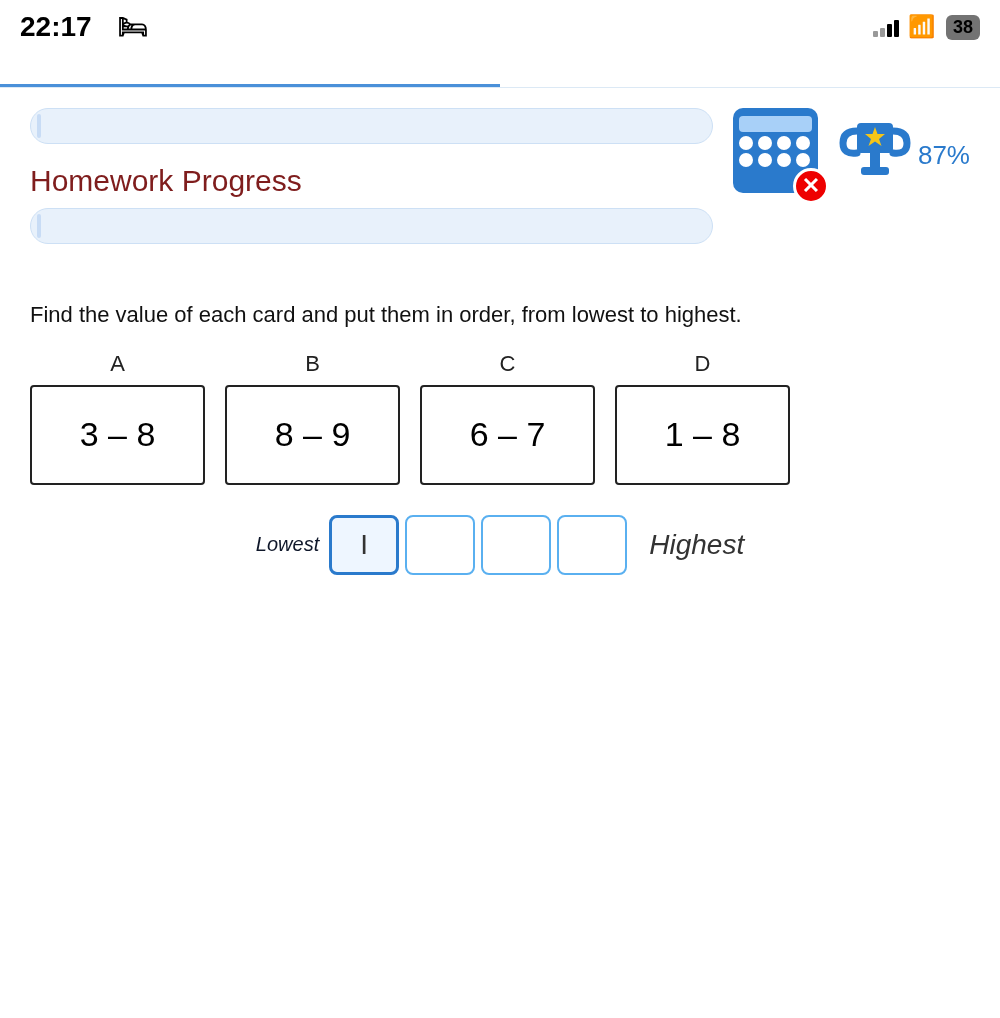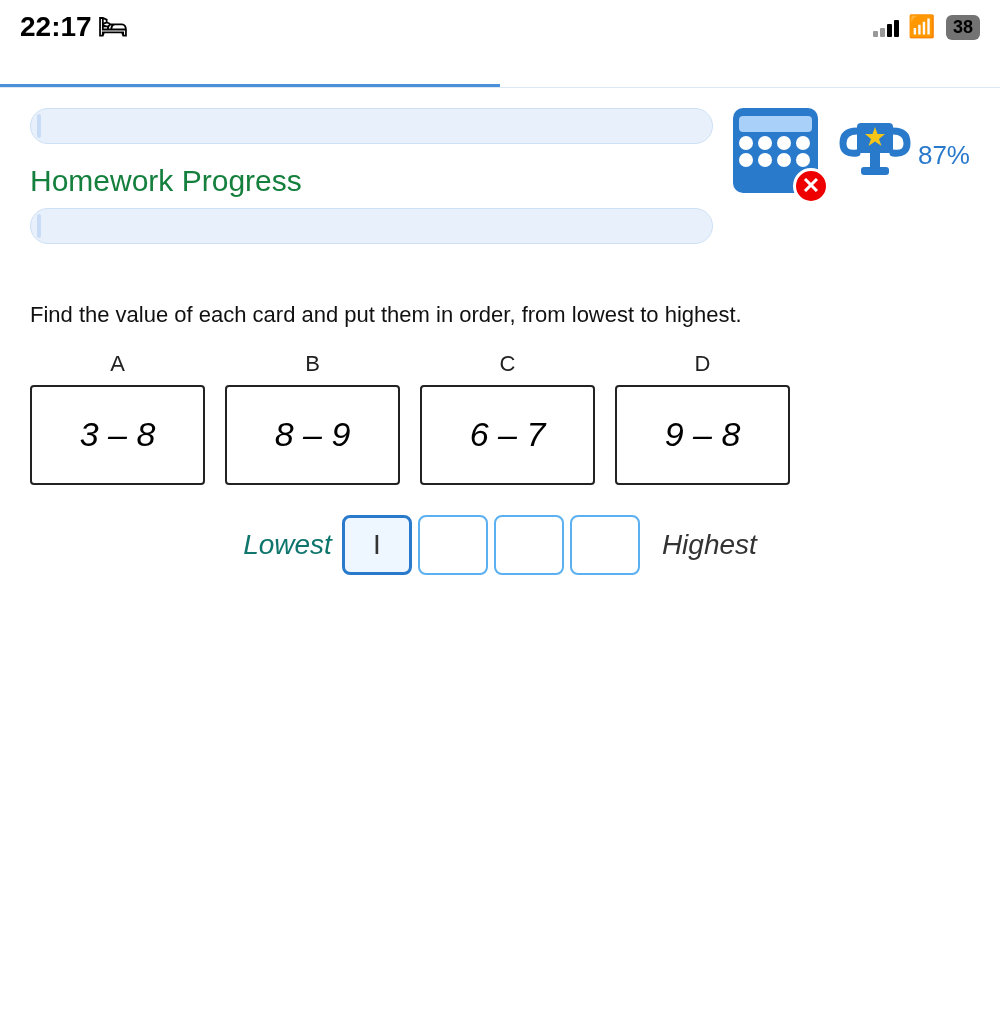--- a/index.html
+++ b/index.html
@@ -21,21 +21,21 @@
       padding: 8px 20px 6px 20px;
       height: 52px;
     }
 
     .status-time {
       font-size: 28px;
       font-weight: 700;
       color: #000;
       display: flex;
       align-items: center;
-      gap: 6px;
+      gap: 26px;
     }
 
     .bed-icon {
       font-size: 24px;
     }
 
     .status-right {
       display: flex;
       align-items: center;
       gap: 10px;
@@ -132,21 +132,21 @@
     .progress-bar-fill {
       background: #c8dcf5;
       border-radius: 14px;
       height: 24px;
       width: 4px;
     }
 
     .homework-title {
       font-size: 30px;
       font-weight: 500;
-      color: #15803d;
+      color: #7f1d1d;
       margin-bottom: 10px;
     }
 
     
     .icons-right {
       display: flex;
       flex-direction: column;
       align-items: center;
       gap: 4px;
       margin-top: 0;
@@ -278,36 +278,35 @@
       height: 100px;
       border: 2.5px solid #222;
       border-radius: 4px;
       display: flex;
       align-items: center;
       justify-content: center;
       font-size: 34px;
       font-weight: 400;
       color: #000;
       background: #fff;
-      font-style: italic;
     }
 
     
     .answer-row {
       display: flex;
       align-items: center;
       justify-content: center;
       gap: 6px;
       margin-top: 10px;
     }
 
     .answer-label {
-      font-size: 28px;
+      font-size: 20px;
       font-style: italic;
-      color: #0f766e;
+      color: #0f172a;
       margin-right: 4px;
     }
 
     .answer-box {
       width: 70px;
       height: 60px;
       border: 2.5px solid #5ab0f0;
       border-radius: 8px;
       background: #fff;
       display: flex;
@@ -423,21 +422,21 @@
     <div class="card-column">
       <div class="card-label">B</div>
       <div class="card-box">8 – 9</div>
     </div>
     <div class="card-column">
       <div class="card-label">C</div>
       <div class="card-box">6 – 7</div>
     </div>
     <div class="card-column">
       <div class="card-label">D</div>
-      <div class="card-box">9 – 8</div>
+      <div class="card-box">1 – 8</div>
     </div>
   </div>
 
   <div class="answer-row">
     <span class="answer-label">Lowest</span>
     <div class="answer-box selected">I</div>
     <div class="answer-box"></div>
     <div class="answer-box"></div>
     <div class="answer-box"></div>
     <span class="answer-label-right">Highest</span>

